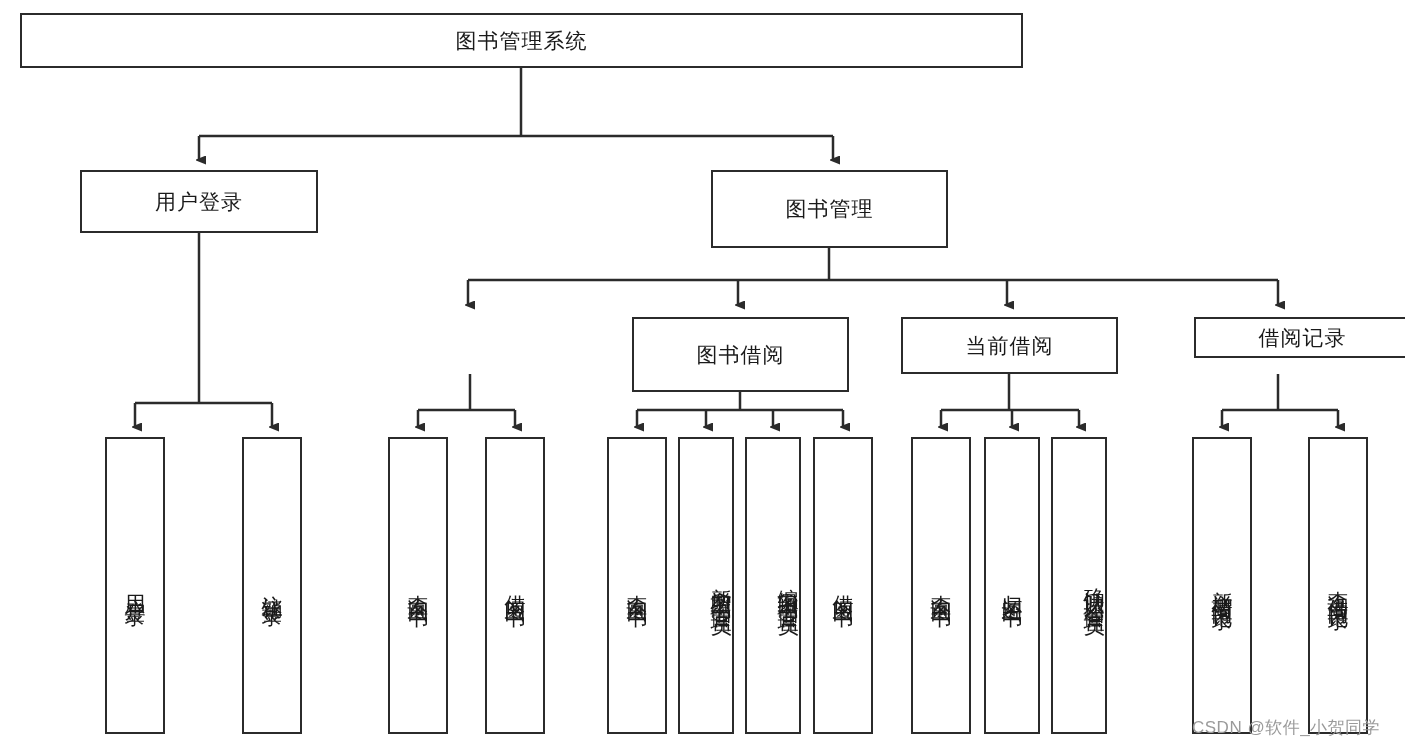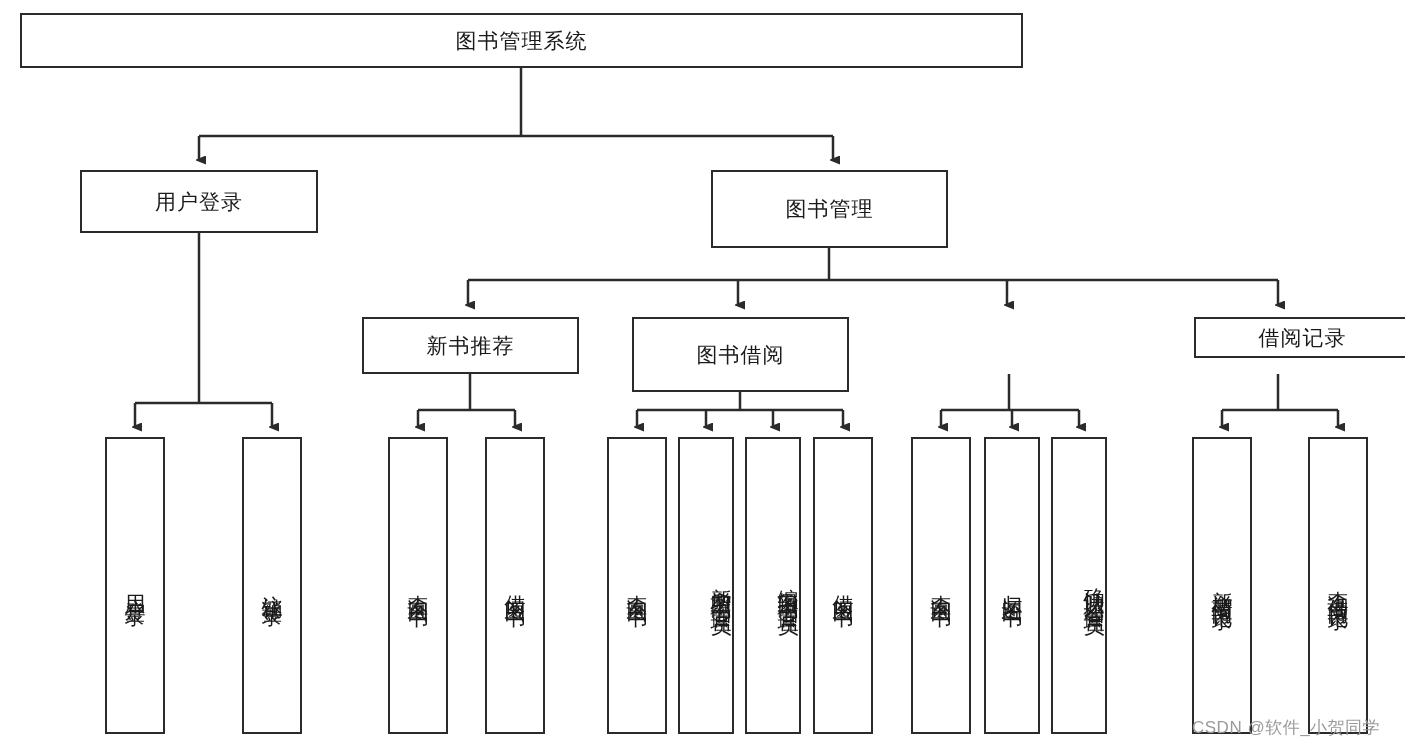--- a/index.html
+++ b/index.html
@@ -118,22 +118,22 @@
       <path d="M1222,410 L1222,427" marker-end="url(#arrow)"></path>
       <path d="M1338,410 L1338,427" marker-end="url(#arrow)"></path>
     </g>
   </svg>
 
   <div class="node h" style="left:20px; top:13px; width:1003px; height:55px;">图书管理系统</div>
 
   <div class="node h" style="left:80px; top:170px; width:238px; height:63px;">用户登录</div>
   <div class="node h" style="left:711px; top:170px; width:237px; height:78px;">图书管理</div>
 
-  <div class="node h" style="left:362px; top:317px; width:217px; height:57px;">新书推荐</div>
   <div class="node h" style="left:632px; top:317px; width:217px; height:75px;">图书借阅</div>
+  <div class="node h" style="left:901px; top:317px; width:217px; height:57px;">当前借阅</div>
   <div class="node h" style="left:1170px; top:317px; width:217px; height:41px;margin-left:24px;">借阅记录</div>
 
   <div class="node v mid" style="left:105px; top:437px; width:60px; height:297px;">用户登录</div>
   <div class="node v mid" style="left:242px; top:437px; width:60px; height:297px;">注销登录</div>
 
   <div class="node v mid" style="left:388px; top:437px; width:60px; height:297px;">查询图书</div>
   <div class="node v mid" style="left:485px; top:437px; width:60px; height:297px;">借阅图书</div>
 
   <div class="node v mid" style="left:607px; top:437px; width:60px; height:297px;">查询图书</div>
   <div class="node v top" style="left:678px; top:437px; width:56px; height:297px;">新增图书（管理员）</div>

